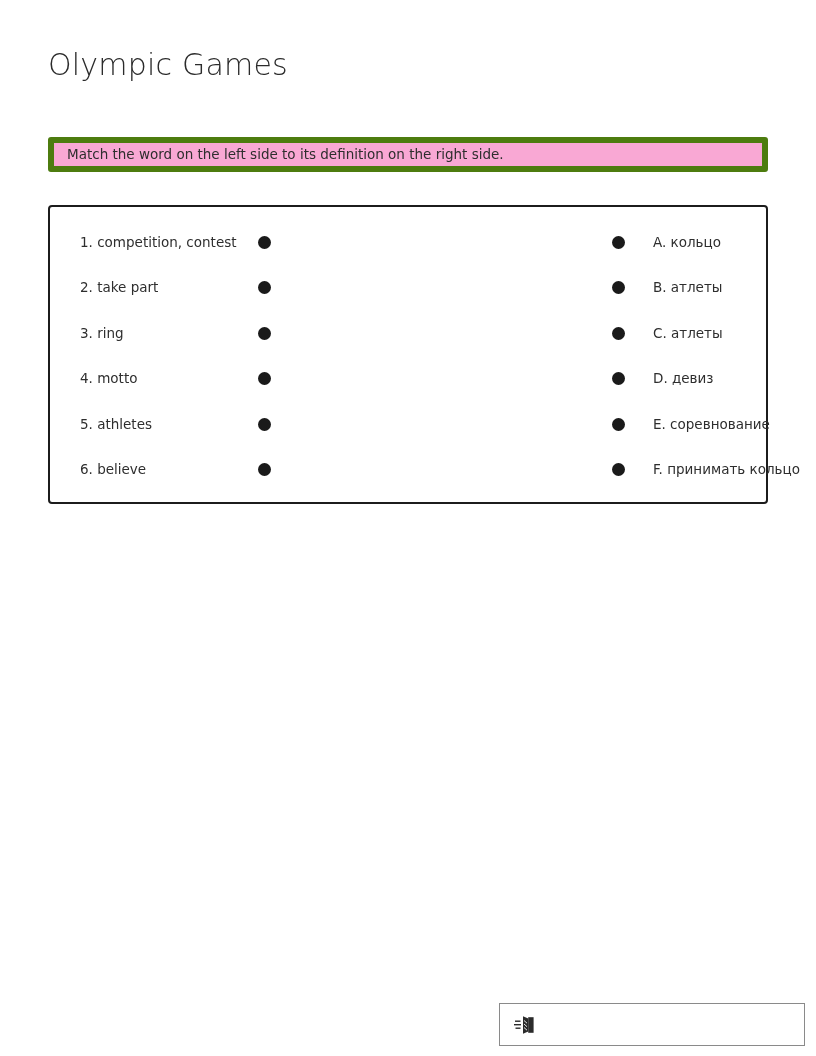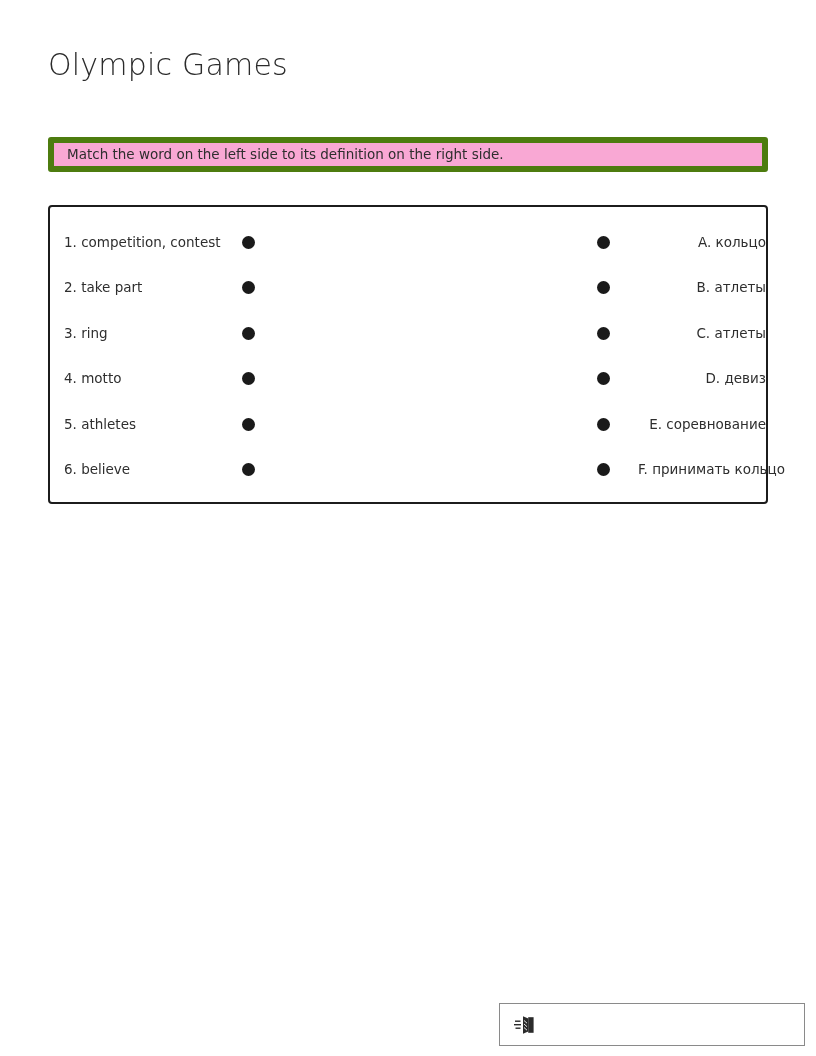--- a/index.html
+++ b/index.html
@@ -83,38 +83,37 @@
 
   .match-row {
     position: absolute;
     height: 20px;
     display: flex;
     align-items: center;
   }
 
   
   .col-left .match-row {
-    left: 14px;
+    left: 30px;
     right: 0;
   }
   .col-left .row-label {
     width: 178px;
     font-size: 13.5px;
     color: #2e2e2e;
     white-space: nowrap;
   }
   .col-left .row-dot {
     margin-left: 0;
   }
 
   
   .col-right .match-row {
-    left: 187px;
+    left: 202px;
     right: 0;
-    justify-content: space-between;
   }
   .col-right .row-label {
     margin-left: 28px;
     font-size: 13.5px;
     color: #2e2e2e;
     white-space: nowrap;
   }
 
   .row-dot {
     width: 13px;

